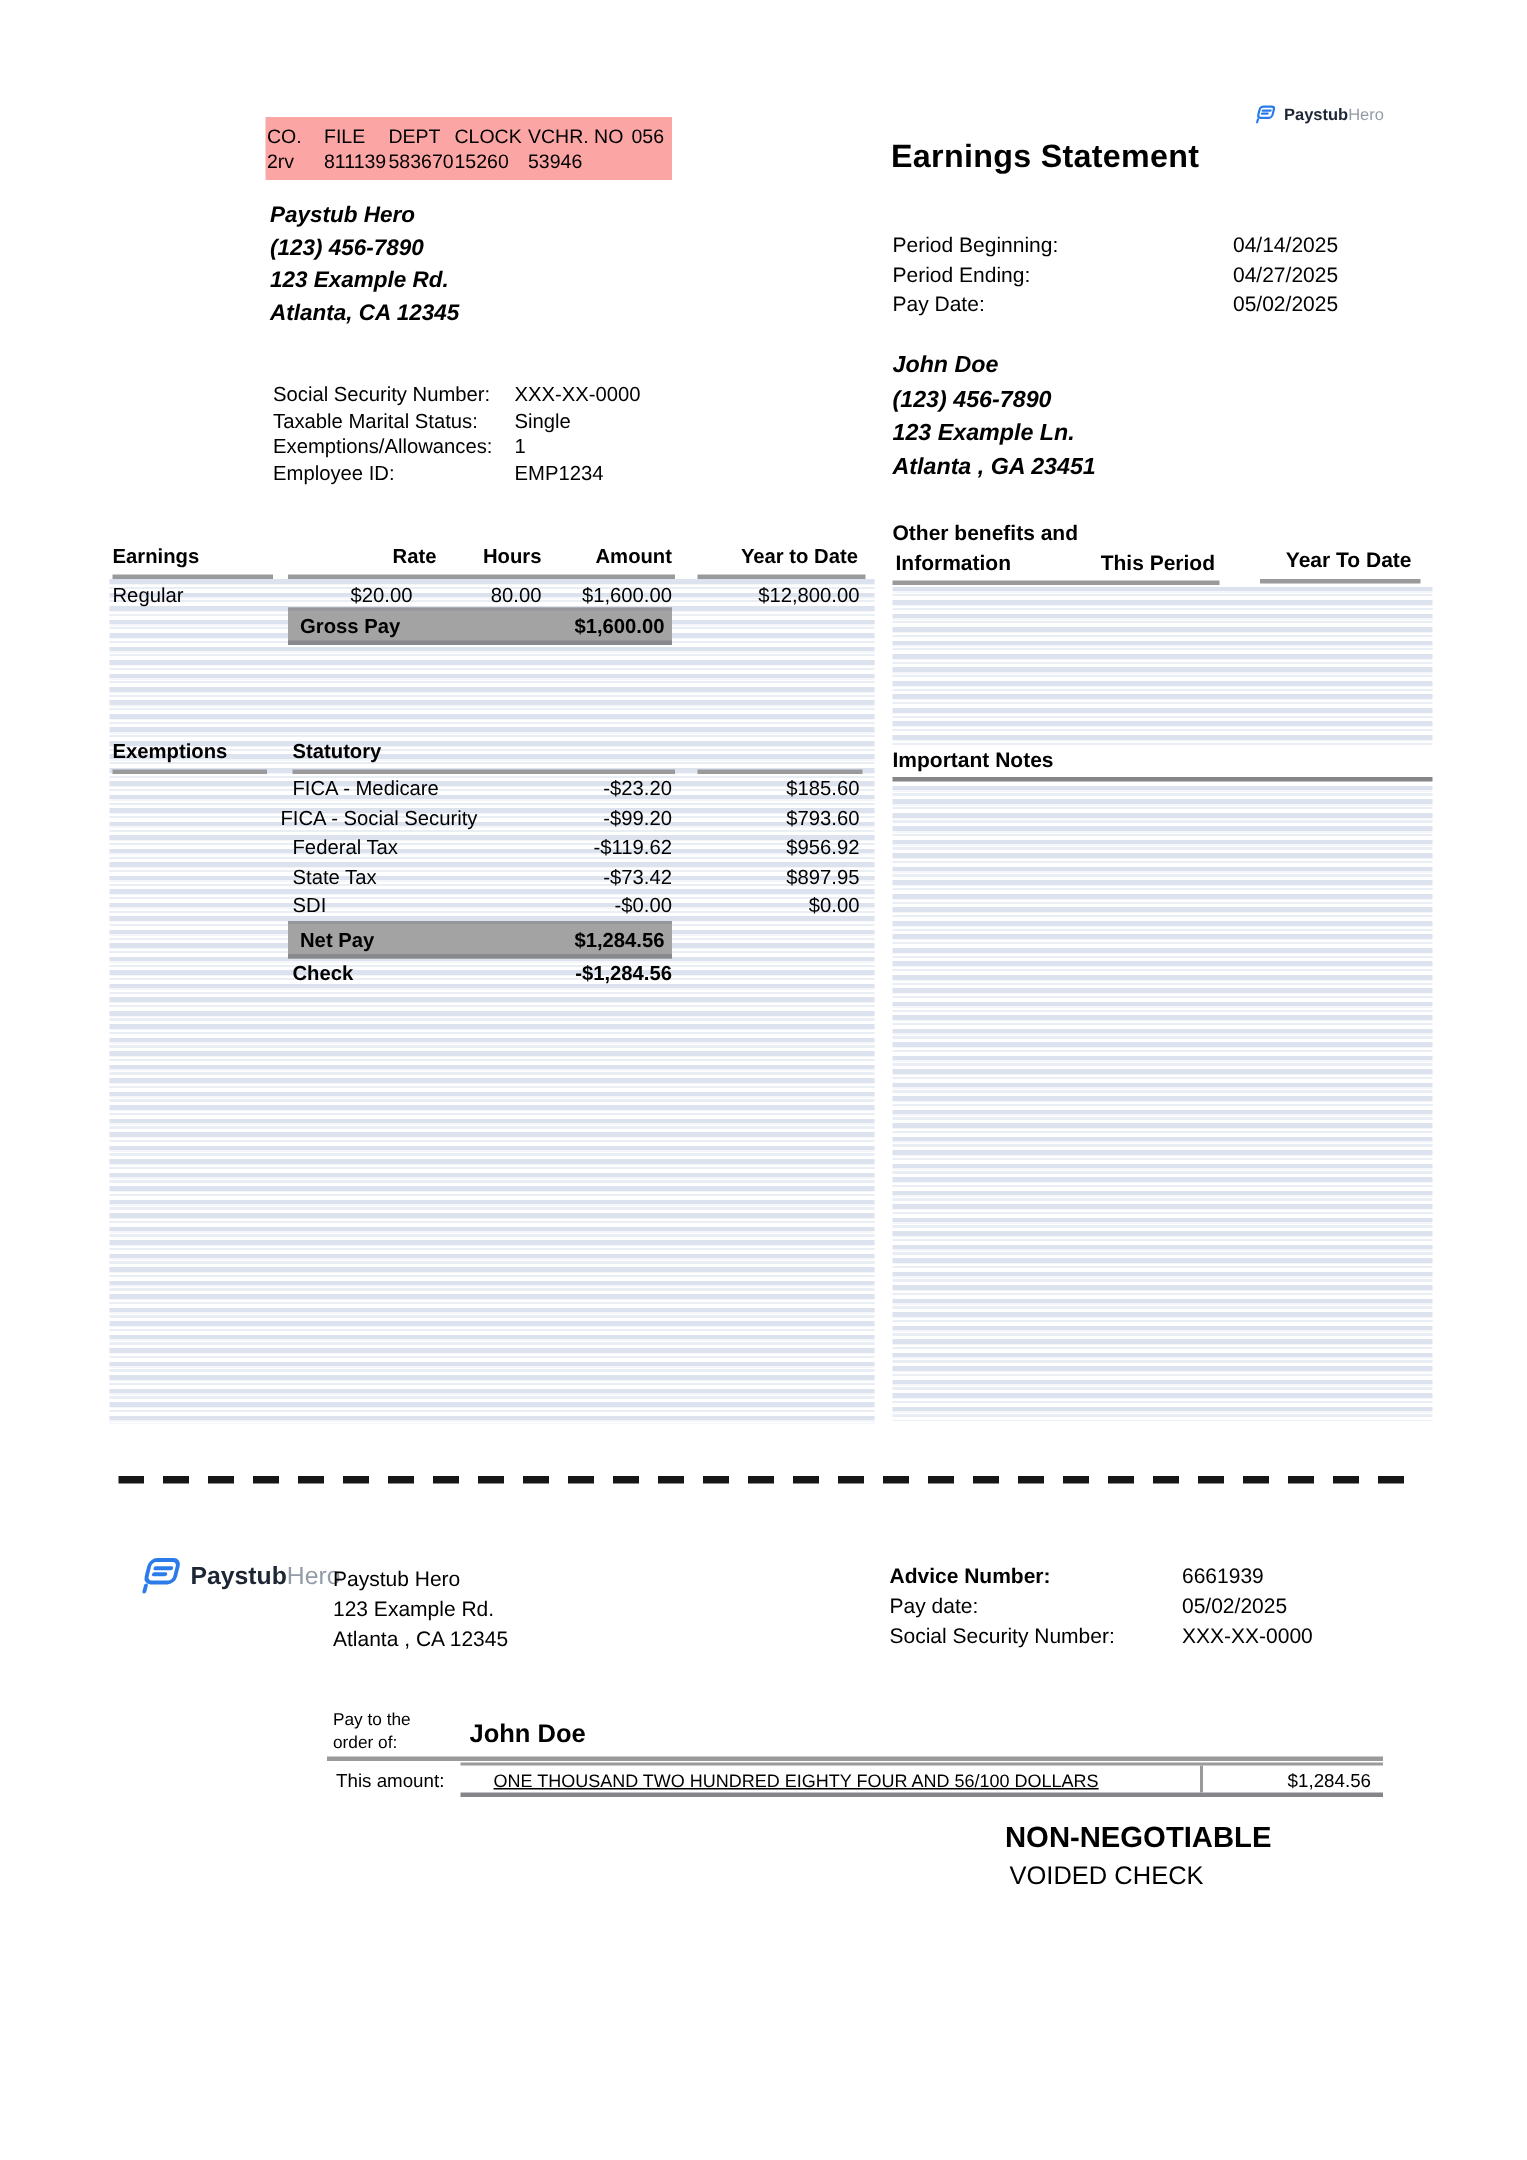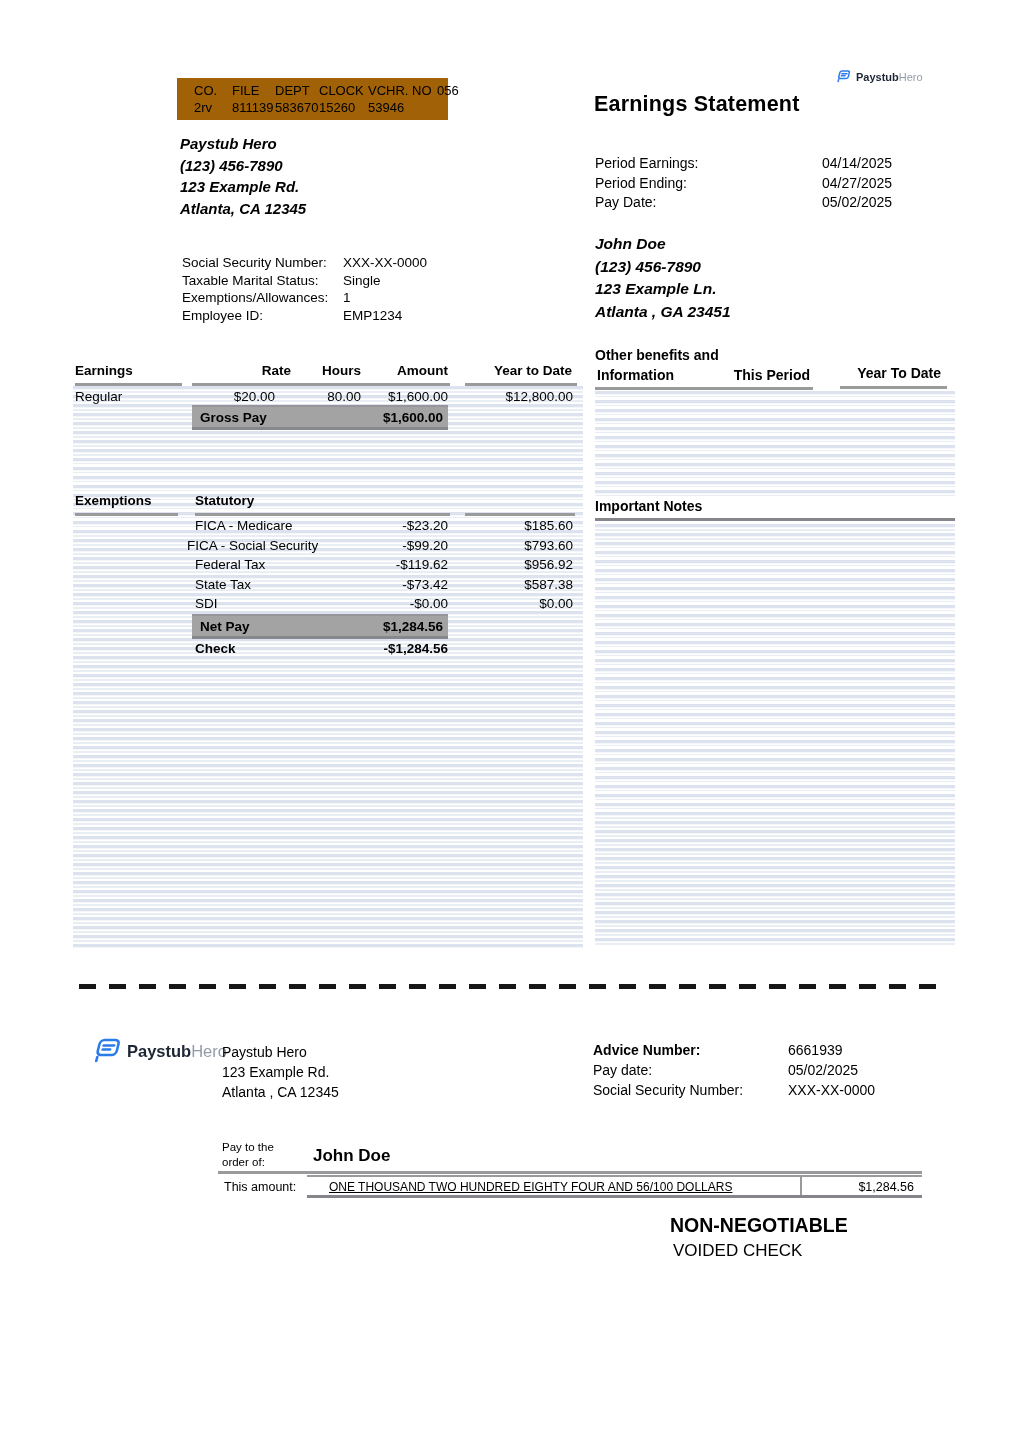--- a/index.html
+++ b/index.html
@@ -10,21 +10,21 @@
   .it{font-style:italic;}
   .nowrap{white-space:nowrap;}
   
   .stripes{background-image:repeating-linear-gradient(180deg,
       #dce2ee 0px,#dce2ee 3px,
       #f4f6fa 3px,#f4f6fa 4px,
       #ffffff 4px,#ffffff 5px,
       #e9edf4 5px,#e9edf4 6.5px,
       #ffffff 6.5px,#ffffff 9px);}
   
-  .codes-box{background:#a16207;font-size:13px;padding:4px 0 0 17px;box-sizing:border-box;}
+  .codes-box{background:#fca5a5;font-size:13px;padding:4px 0 0 1px;box-sizing:border-box;}
   .codes-grid{display:grid;grid-template-columns:38px 43px 44px 49px 69px auto;line-height:17px;}
   
   .cell{position:absolute;top:0;white-space:nowrap;font-size:13.5px;}
   .rule{position:absolute;height:3px;background:#9a9a9c;}
   .row{position:absolute;width:500px;height:19px;}
   .band{position:absolute;background:#a3a3a3;border-top:2px solid #96969a;
         border-bottom:3px solid #88888c;box-sizing:border-box;}
   .band span{position:absolute;top:3px;font-size:13.5px;font-weight:700;white-space:nowrap;}
   .kv-row{position:relative;white-space:nowrap;}
   .kv-value{position:absolute;top:0;}
@@ -77,21 +77,21 @@
         </g>
       </svg>
     </span>
     <span class="nowrap"><span class="brand-bold">Paystub</span><span class="brand-light">Hero</span></span>
   </div>
 
   <div class="abs title" style="left:594px;top:92px;">Earnings Statement</div>
 
   <div class="abs" style="left:595px;top:155px;width:340px;font-size:14px;">
     <div class="kv-row" style="height:19.5px;">
-      <span>Period Earnings:</span>
+      <span>Period Beginning:</span>
       <span class="kv-value" style="left:227px;">04/14/2025</span>
     </div>
     <div class="kv-row" style="height:19.5px;">
       <span>Period Ending:</span>
       <span class="kv-value" style="left:227px;">04/27/2025</span>
     </div>
     <div class="kv-row" style="height:19.5px;">
       <span>Pay Date:</span>
       <span class="kv-value" style="left:227px;">05/02/2025</span>
     </div>
@@ -182,21 +182,21 @@
     <span class="cell" style="right:2px;">$793.60</span>
   </div>
   <div class="abs row" style="left:75px;top:557px;">
     <span class="cell" style="left:120px;">Federal Tax</span>
     <span class="cell" style="right:127px;">-$119.62</span>
     <span class="cell" style="right:2px;">$956.92</span>
   </div>
   <div class="abs row" style="left:75px;top:577px;">
     <span class="cell" style="left:120px;">State Tax</span>
     <span class="cell" style="right:127px;">-$73.42</span>
-    <span class="cell" style="right:2px;">$587.38</span>
+    <span class="cell" style="right:2px;">$897.95</span>
   </div>
   <div class="abs row" style="left:75px;top:596px;">
     <span class="cell" style="left:120px;">SDI</span>
     <span class="cell" style="right:127px;">-$0.00</span>
     <span class="cell" style="right:2px;">$0.00</span>
   </div>
 
   <div class="band" style="left:192px;top:614px;width:256px;height:25px;">
     <span style="left:8px;">Net Pay</span>
     <span style="right:5px;">$1,284.56</span>

